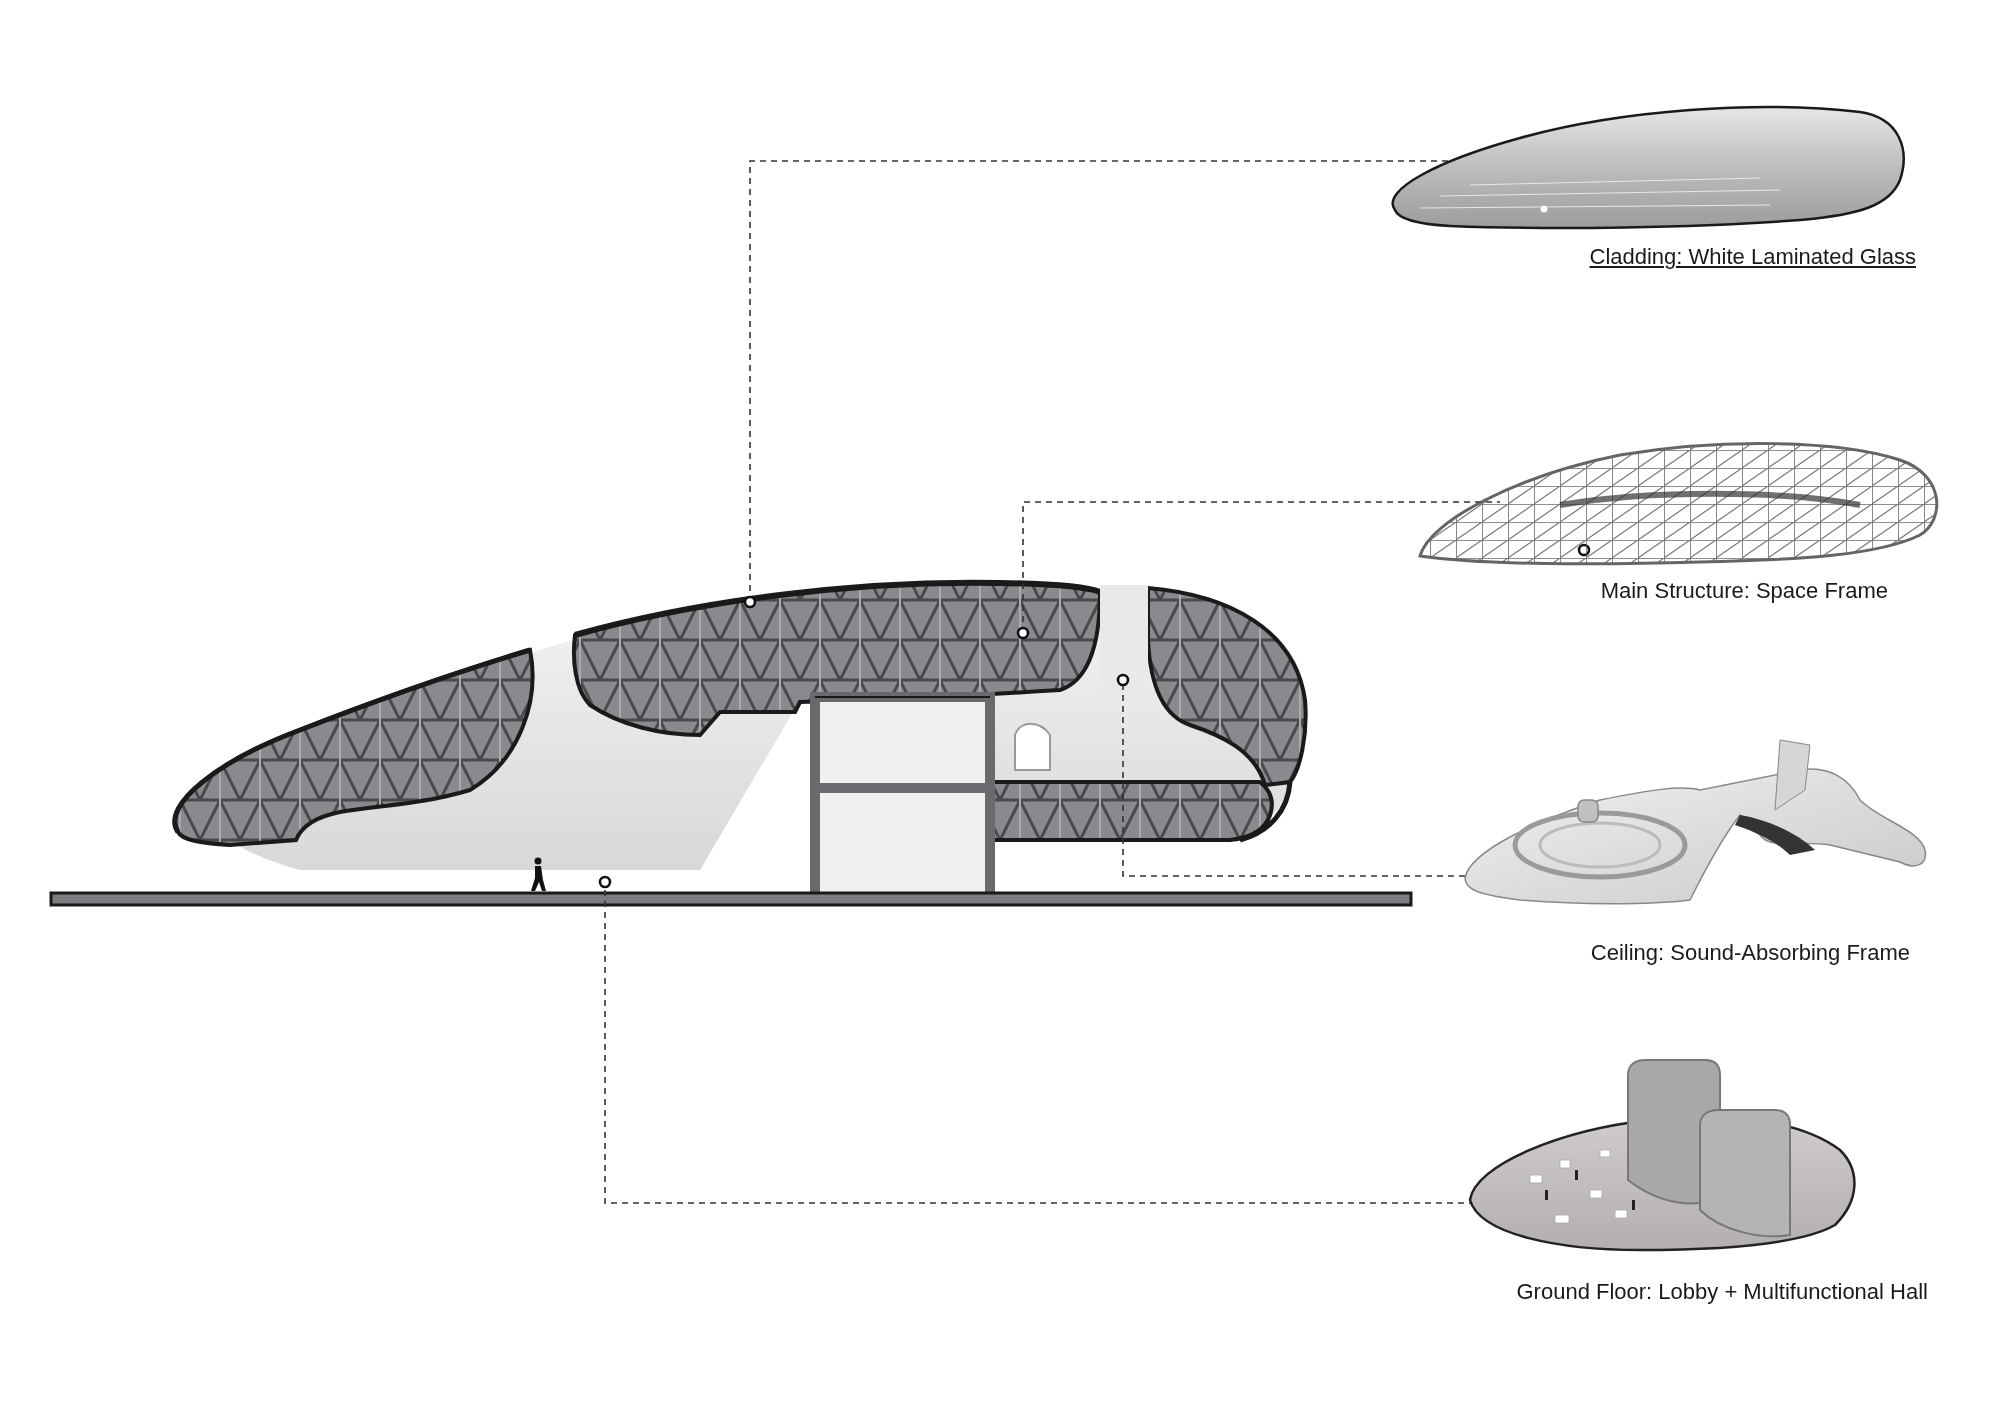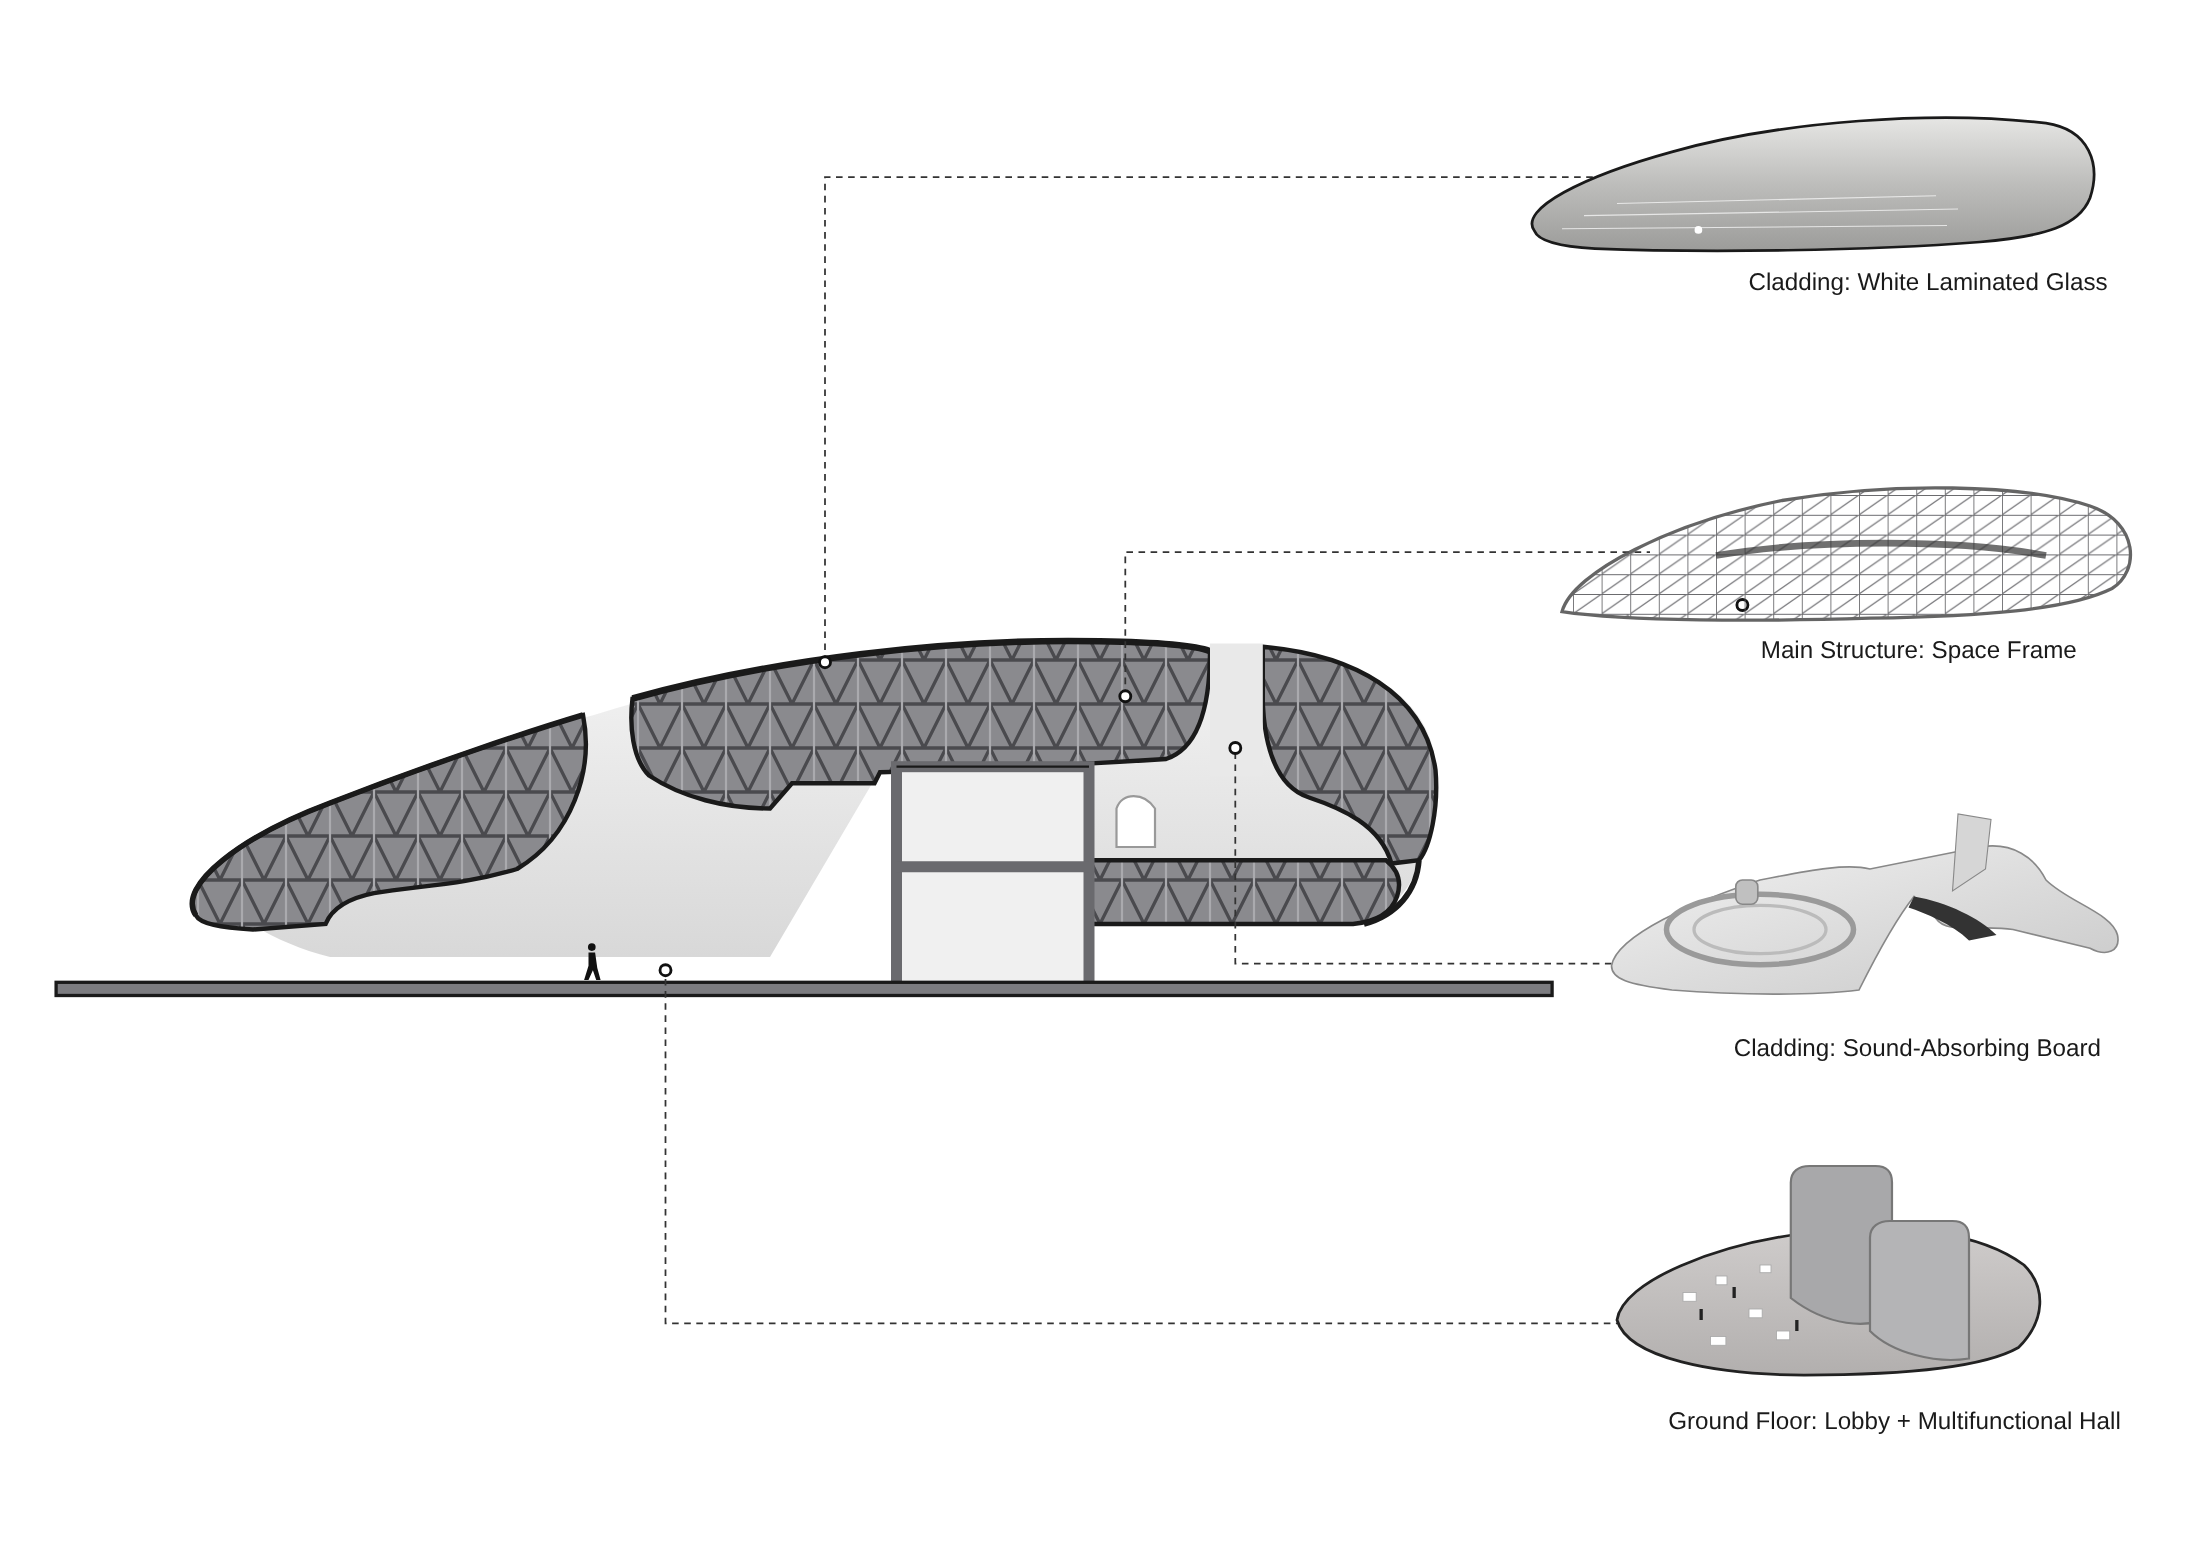--- a/index.html
+++ b/index.html
@@ -1,21 +1,21 @@
 <!DOCTYPE html>
 <html><head>
 <meta charset="utf-8">
 <style>
   html, body { margin: 0; padding: 0; background: #ffffff; }
   body { width: 2000px; height: 1414px; position: relative; overflow: hidden;
          font-family: "Liberation Sans", sans-serif; }
   #canvas { position: absolute; left: 0; top: 0; width: 2000px; height: 1414px; }
   .label { position: absolute; font-family: "Liberation Sans", sans-serif;
            font-size: 22px; color: #1a1a1a; white-space: nowrap; text-align: right; }
-  .label-cladding { right: 84px; top: 244px; }
+  .label-cladding { right: 84px; top: 244px; text-decoration: underline; }
   .label-frame { right: 112px; top: 578px; }
   .label-ceiling { right: 90px; top: 940px; }
   .label-ground { right: 72px; top: 1279px; }
 </style>
 </head>
 <body>
 
 <svg id="canvas" viewBox="0 0 2000 1414" xmlns="http://www.w3.org/2000/svg">
   <defs>
     <linearGradient id="shellGrad" x1="0" y1="0" x2="0" y2="1">
@@ -135,14 +135,14 @@
     <g fill="#222">
       <rect x="1545" y="1190" width="3" height="10"></rect>
       <rect x="1575" y="1170" width="3" height="10"></rect>
       <rect x="1632" y="1200" width="3" height="10"></rect>
     </g>
   </g>
 </svg>
 
 <div class="label label-cladding">Cladding: White Laminated Glass</div>
 <div class="label label-frame">Main Structure: Space Frame</div>
-<div class="label label-ceiling">Cladding: Sound-Absorbing Board</div>
+<div class="label label-ceiling">Ceiling: Sound-Absorbing Frame</div>
 <div class="label label-ground">Ground Floor: Lobby + Multifunctional Hall</div>
 
 </body></html>

